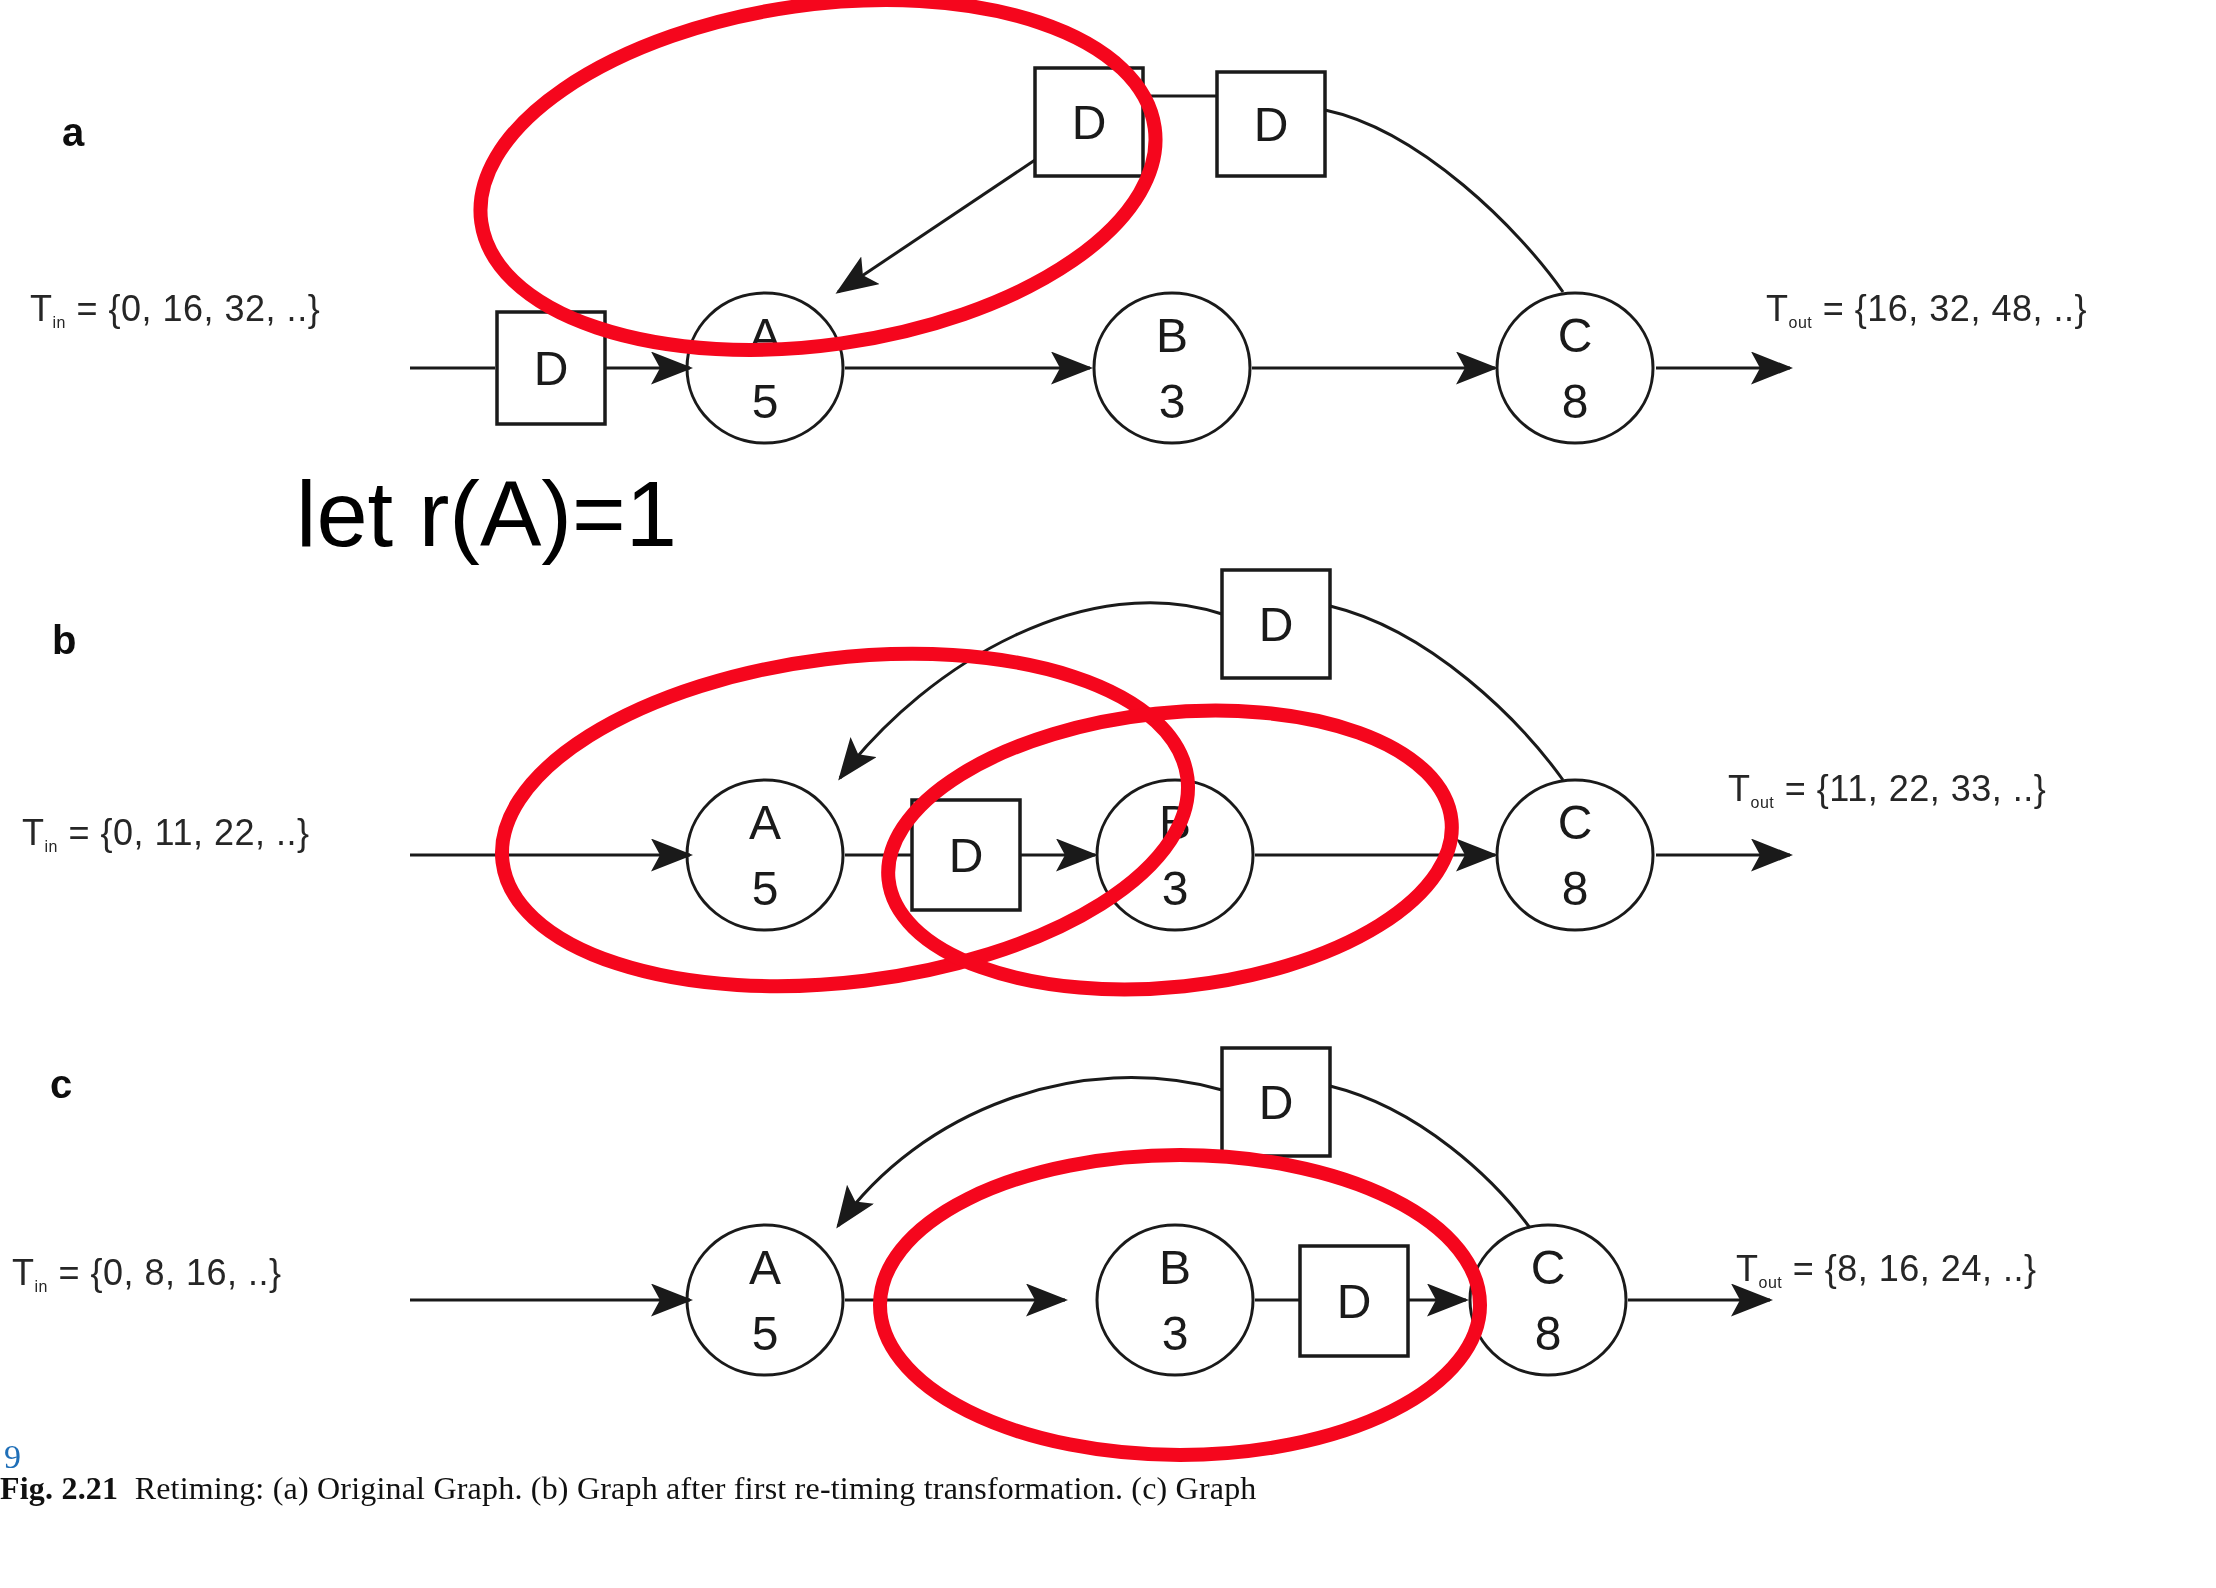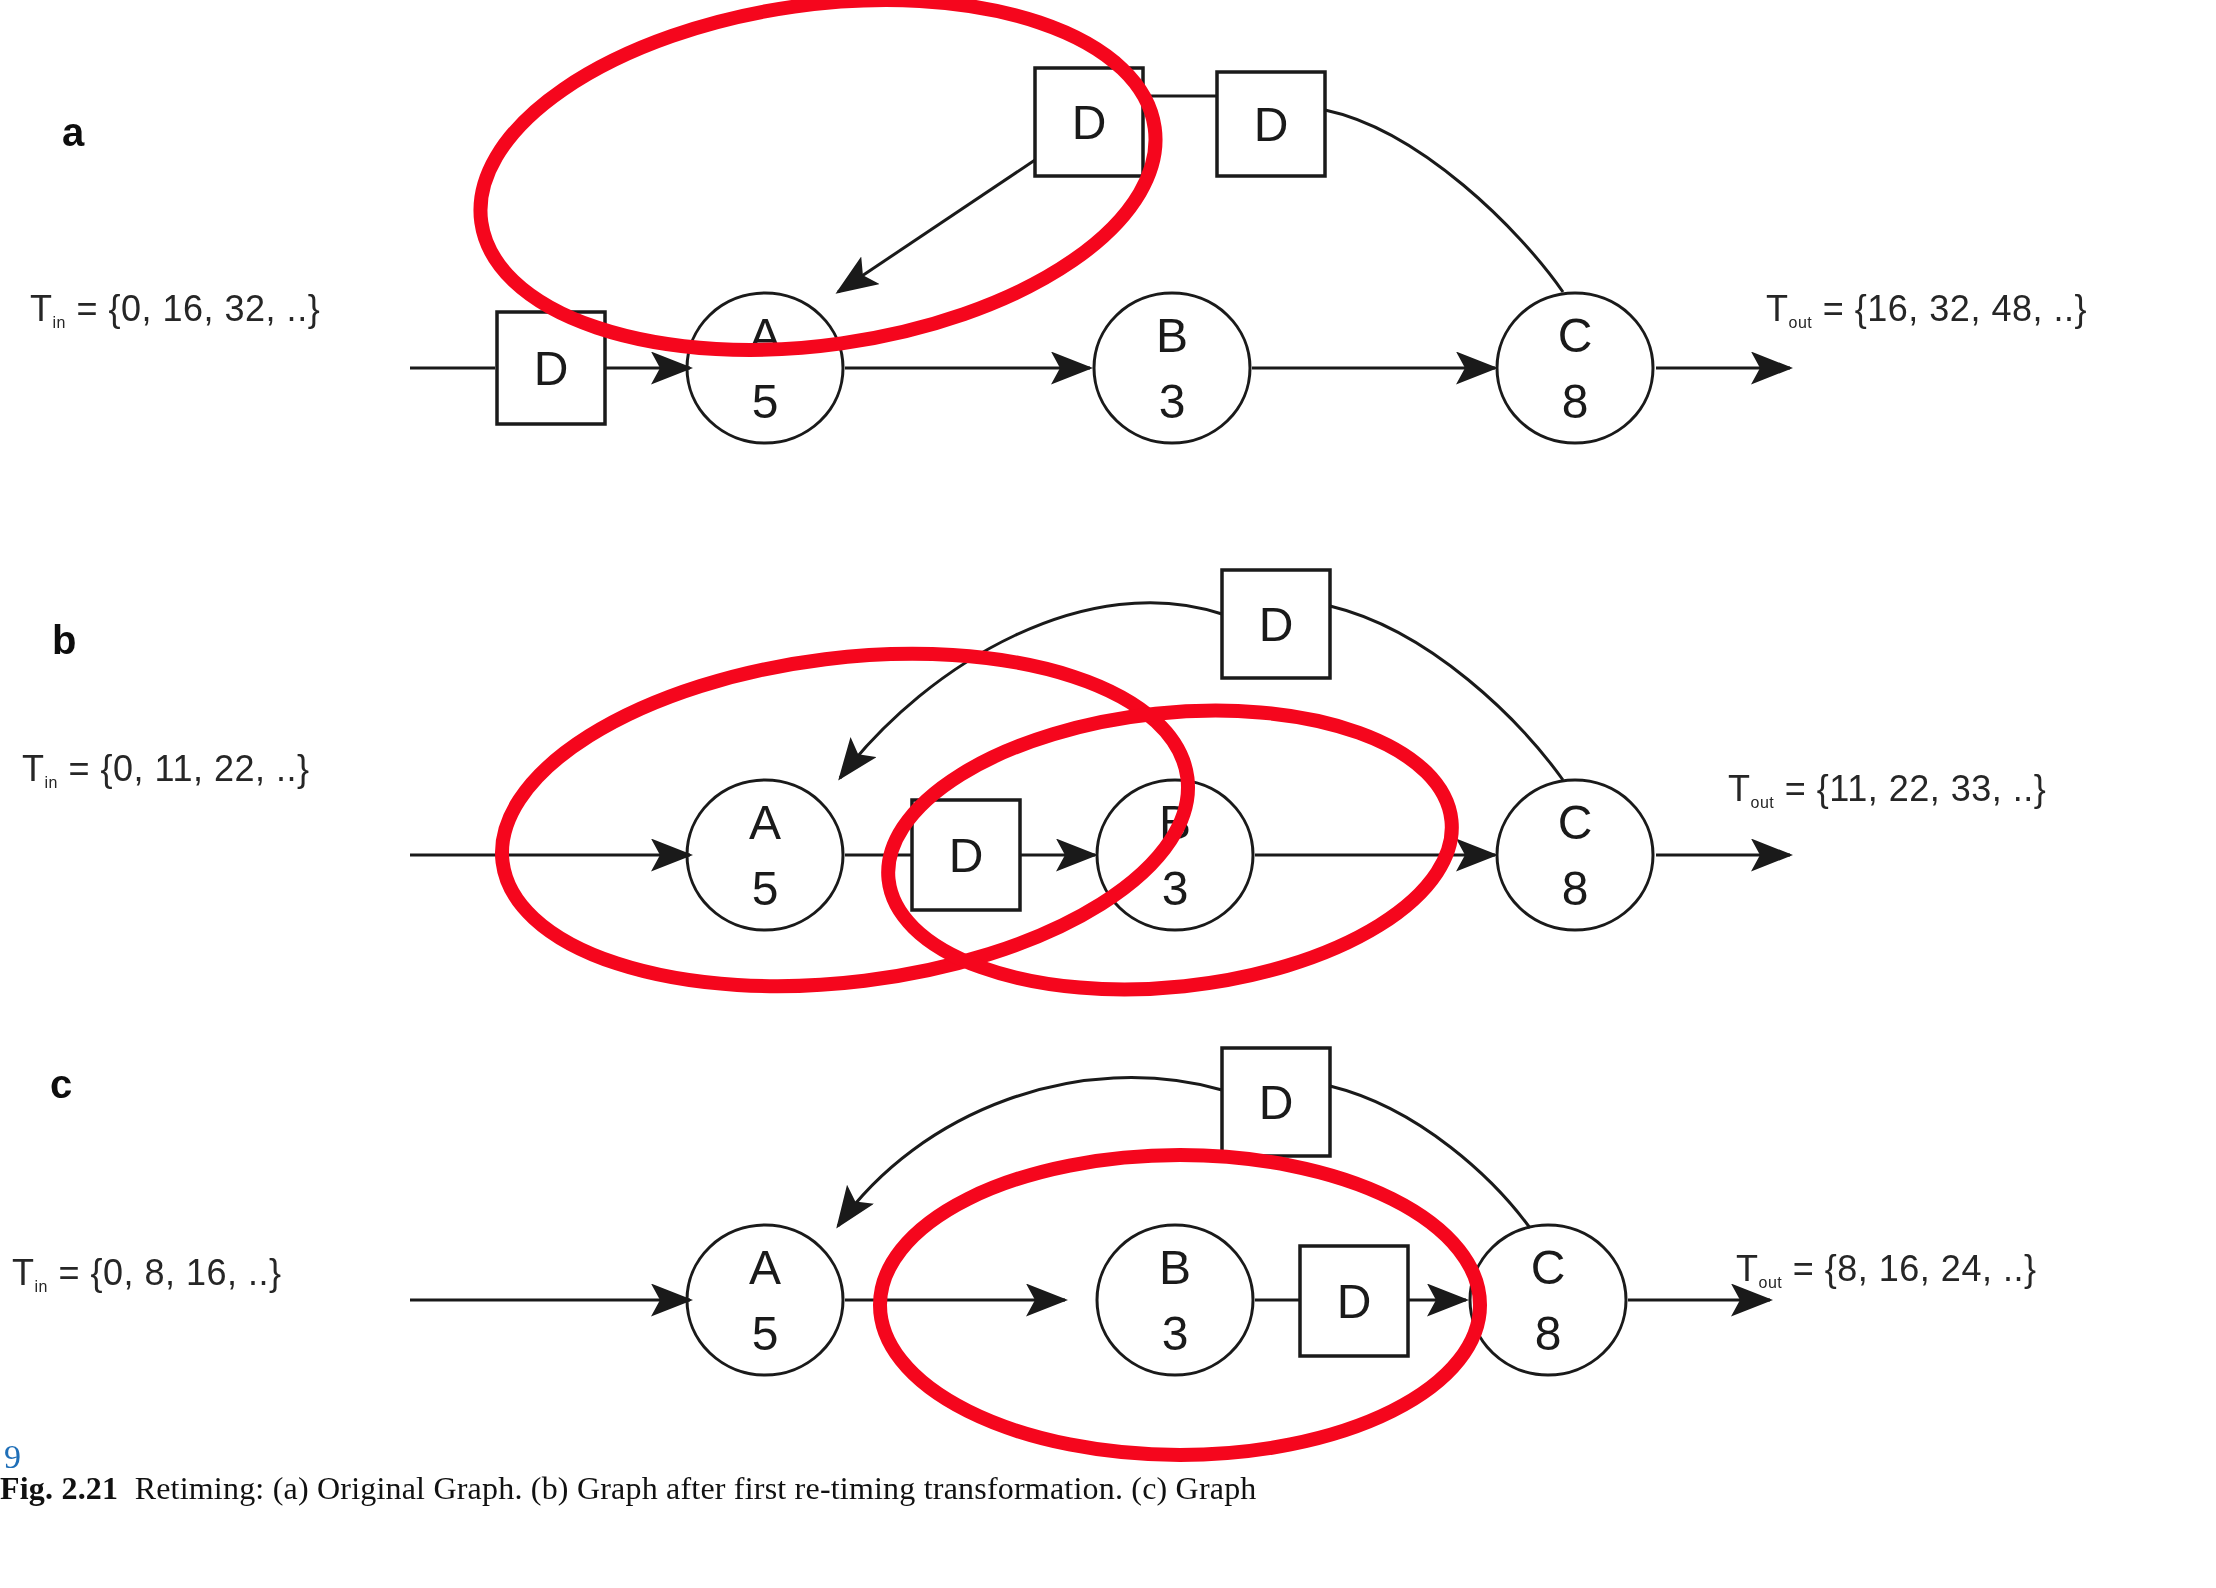--- a/index.html
+++ b/index.html
@@ -217,34 +217,35 @@
   <div class="row-letter" style="left:52px; top:618px;">b</div>
   <div class="row-letter" style="left:50px; top:1062px;">c</div>
 
   <div class="tlabel" style="left:30px; top:288px;">
     <span>T</span><sub>in</sub><span> = {0, 16, 32, ..}</span>
   </div>
   <div class="tlabel" style="left:1766px; top:288px;">
     <span>T</span><sub>out</sub><span> = {16, 32, 48, ..}</span>
   </div>
 
-  <div class="tlabel" style="left:22px; top:748px;text-align:center;">
+  <div class="tlabel" style="left:22px; top:812px;text-align:center;">
     <span>T</span><sub>in</sub><span> = {0, 11, 22, ..}</span>
   </div>
   <div class="tlabel" style="left:1728px; top:768px;">
     <span>T</span><sub>out</sub><span> = {11, 22, 33, ..}</span>
   </div>
 
   <div class="tlabel" style="left:12px; top:1252px;">
     <span>T</span><sub>in</sub><span> = {0, 8, 16, ..}</span>
   </div>
   <div class="tlabel" style="left:1736px; top:1248px;">
     <span>T</span><sub>out</sub><span> = {8, 16, 24, ..}</span>
   </div>
 
+  <div class="annot" style="left:296px; top:468px;">let r(A)=1</div>
 
   <div class="pagemark">9</div>
 
   <div class="caption">
     <b>Fig. 2.21</b>&nbsp;&nbsp;<span>Retiming: (a) Original Graph. (b) Graph after first re-timing transformation. (c) Graph</span><br>
   </div>
 
 </div>
 
 </body></html>

